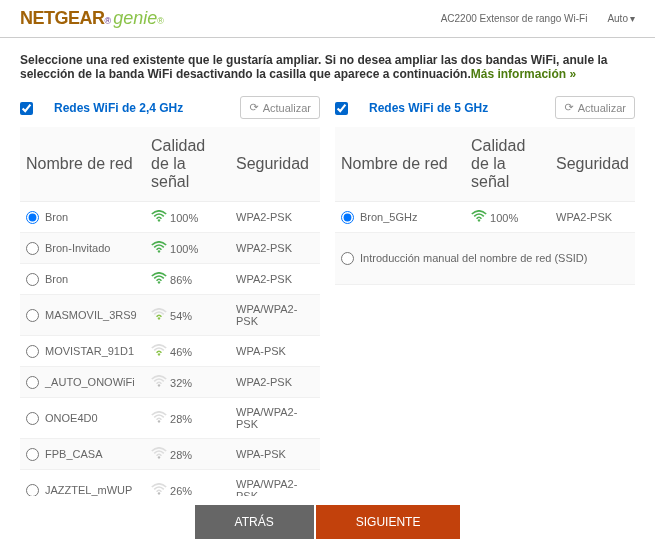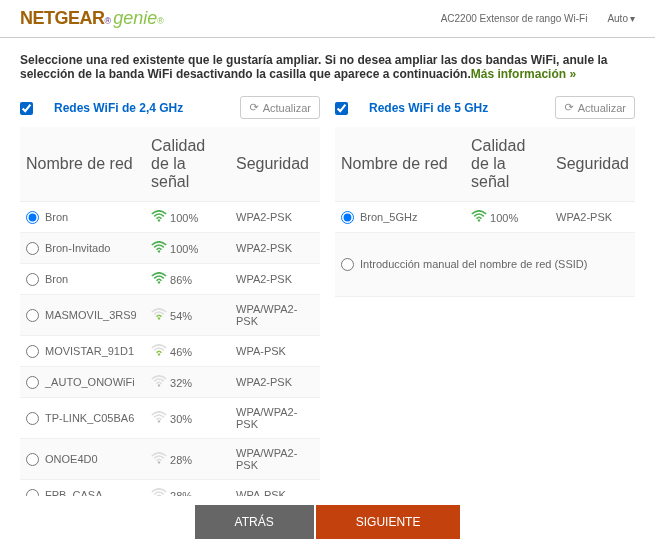--- a/index.html
+++ b/index.html
@@ -25,21 +25,21 @@
 .tbl th{text-align:left;font-weight:normal;color:#555;font-size:16px;padding:10px 6px;background:#fafafa;border-bottom:1px solid #eee}
 .tbl td{padding:8px 6px;font-size:11px;color:#666;border-bottom:1px solid #f0f0f0}
 .tbl tr:nth-child(even) td{background:#fafafa}
 .name-cell{display:flex;align-items:flex-start;gap:6px}
 .wifi-icon{display:inline-block;width:16px;height:12px;position:relative}
 .wifi-icon svg{width:16px;height:12px}
 .footer{position:fixed;bottom:0;left:0;width:655px;display:flex;justify-content:center;gap:2px;padding:8px 0;background:#fff;border-top:1px solid #fff}
 .btn{padding:10px 40px;color:#fff;font-size:12px;border:none;cursor:pointer}
 .btn-back{background:#666}
 .btn-next{background:#c2410c}
-.manual-row td{padding:25px 6px}
+.manual-row td{padding:19px 6px}
 </style>
 </head>
 <body>
 
 <div class="header">
   <div class="logo">
     <span class="logo-netgear">NETGEAR</span>
       <span class="logo-r">®</span>
     <span class="logo-genie">genie</span>
       <span class="logo-r2">®</span>
@@ -167,35 +167,20 @@
                     <path d="M4 8 Q10 2 16 8" stroke="#ddd" stroke-width="2" fill="none"></path>
                     <path d="M7 11 Q10 7 13 11" stroke="#ddd" stroke-width="2" fill="none"></path>
                     <circle cx="10" cy="13" r="1.5" fill="#bbb"></circle>
                   </svg></span> <span>32%</span></td>
               <td>WPA2-PSK</td>
             </tr>
             <tr>
               <td>
                 <div class="name-cell">
                   <input type="radio" name="g24" style="">
-                  <span>TP-LINK_C05BA6</span>
-                </div>
-              </td>
-              <td><span class="wifi-icon"><svg viewBox="0 0 20 15">
-                    <path d="M1 5 Q10 -3 19 5" stroke="#ddd" stroke-width="2" fill="none"></path>
-                    <path d="M4 8 Q10 2 16 8" stroke="#ddd" stroke-width="2" fill="none"></path>
-                    <path d="M7 11 Q10 7 13 11" stroke="#ddd" stroke-width="2" fill="none"></path>
-                    <circle cx="10" cy="13" r="1.5" fill="#bbb"></circle>
-                  </svg></span> <span>30%</span></td>
-              <td>WPA/WPA2-PSK</td>
-            </tr>
-            <tr>
-              <td>
-                <div class="name-cell">
-                  <input type="radio" name="g24" style="">
                   <span>ONOE4D0</span>
                 </div>
               </td>
               <td><span class="wifi-icon"><svg viewBox="0 0 20 15">
                     <path d="M1 5 Q10 -3 19 5" stroke="#ddd" stroke-width="2" fill="none"></path>
                     <path d="M4 8 Q10 2 16 8" stroke="#ddd" stroke-width="2" fill="none"></path>
                     <path d="M7 11 Q10 7 13 11" stroke="#ddd" stroke-width="2" fill="none"></path>
                     <circle cx="10" cy="13" r="1.5" fill="#bbb"></circle>
                   </svg></span> <span>28%</span></td>
               <td>WPA/WPA2-PSK</td>

